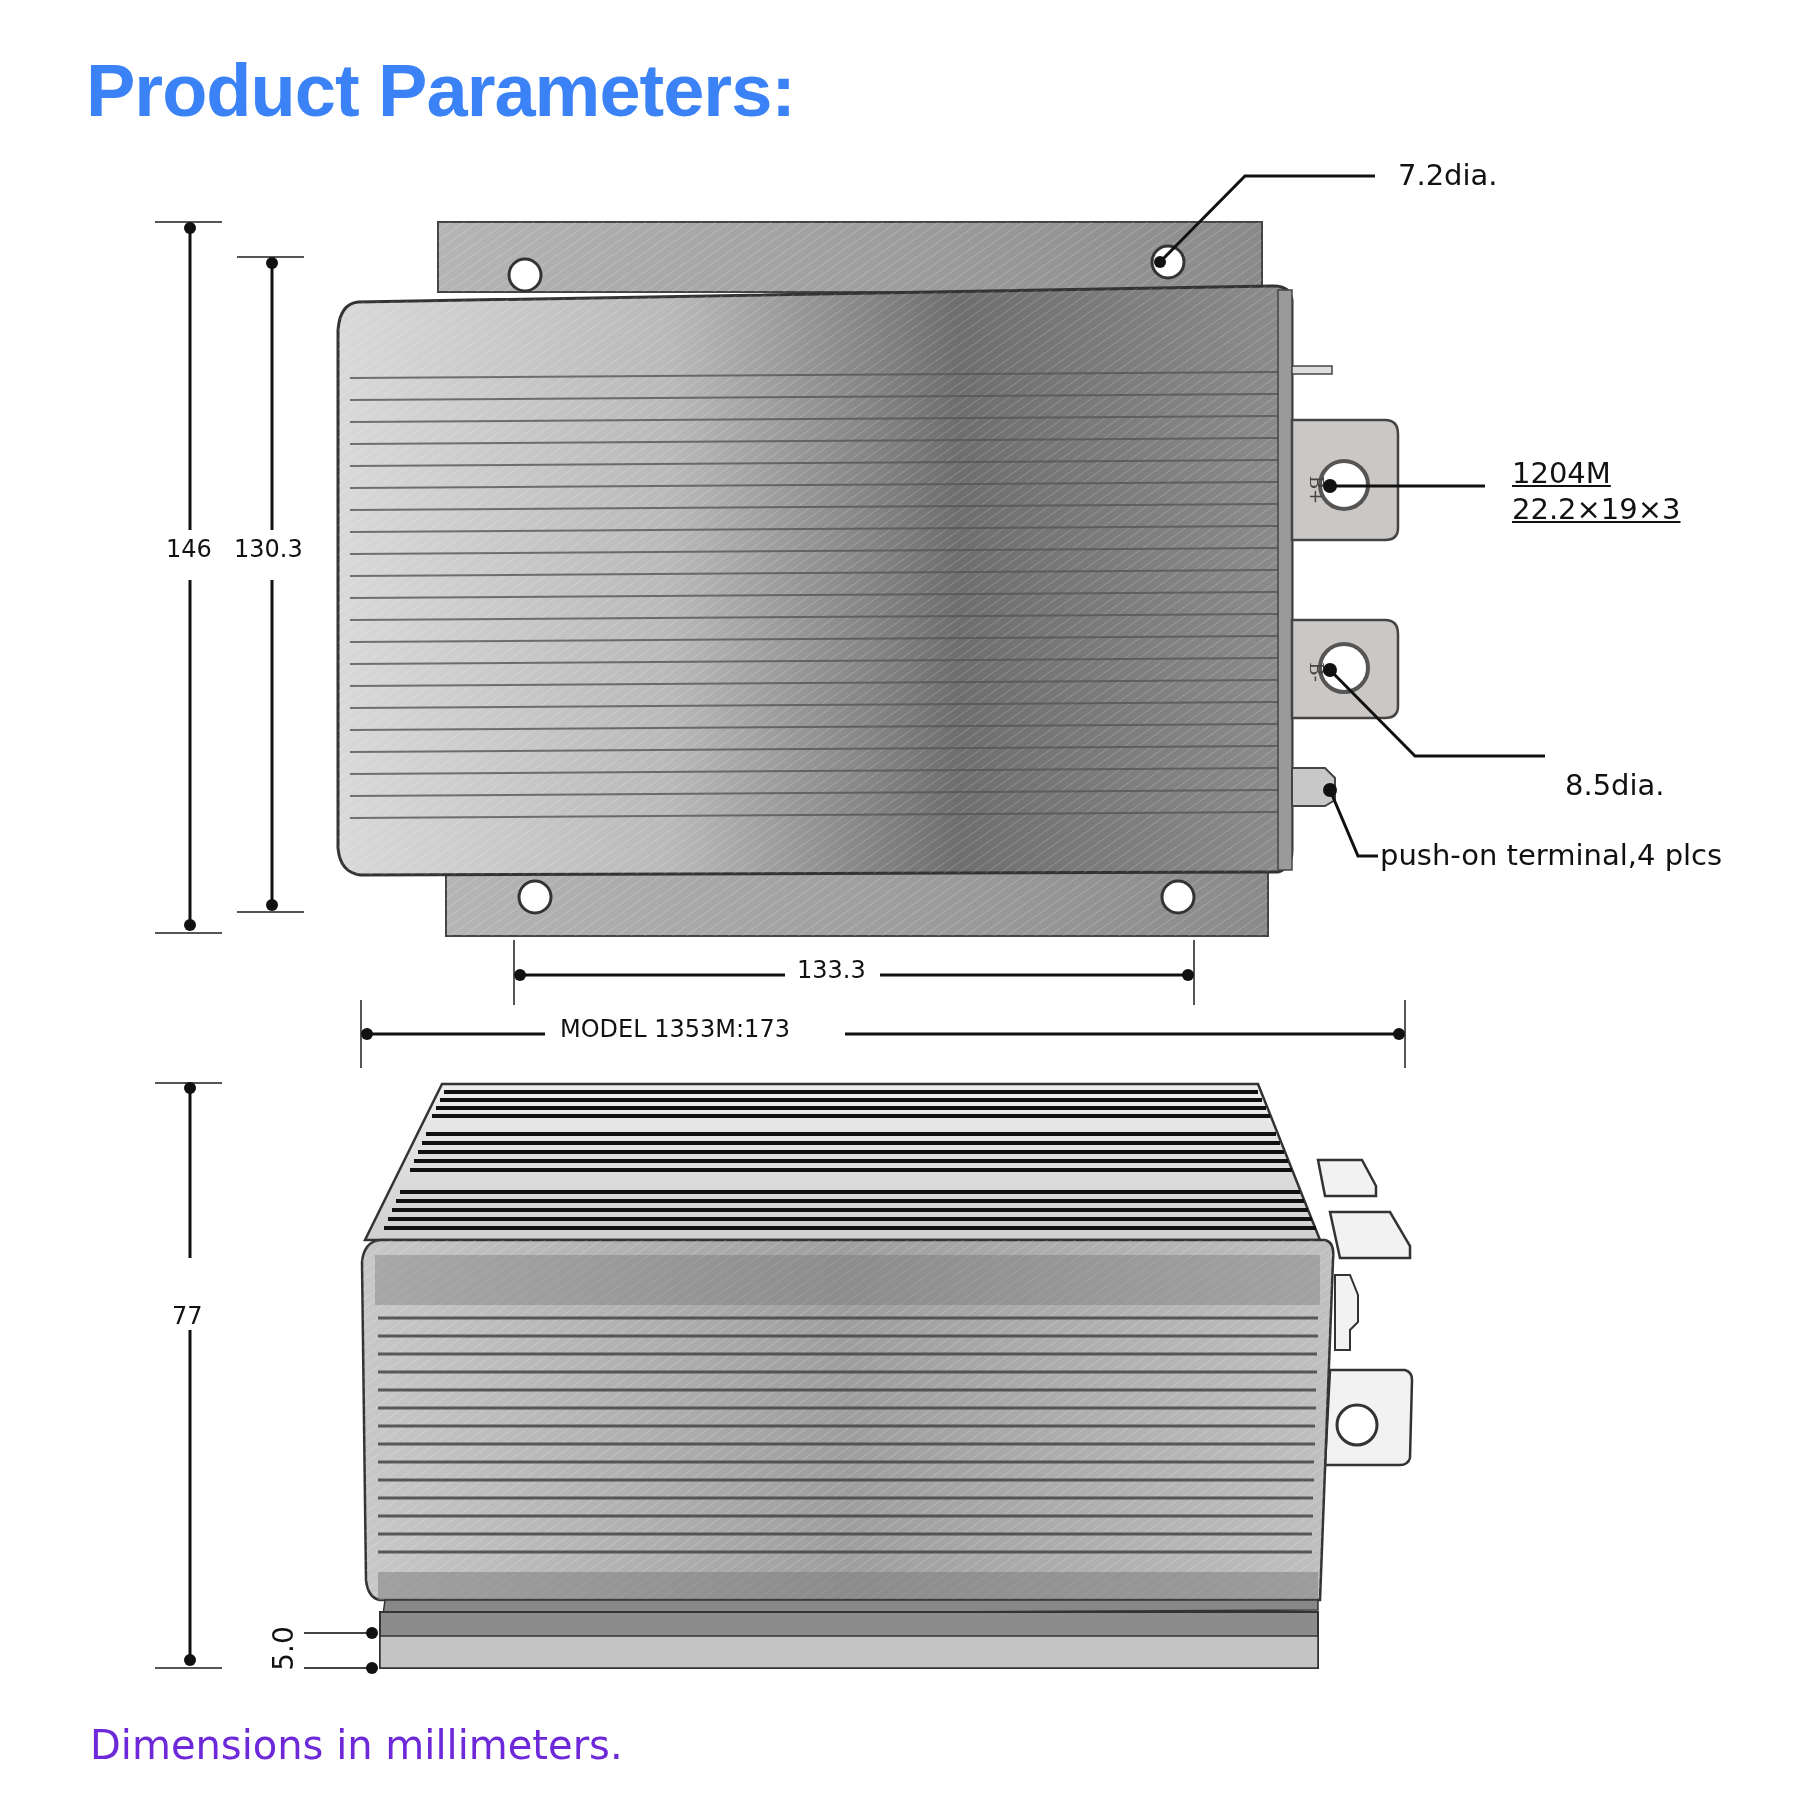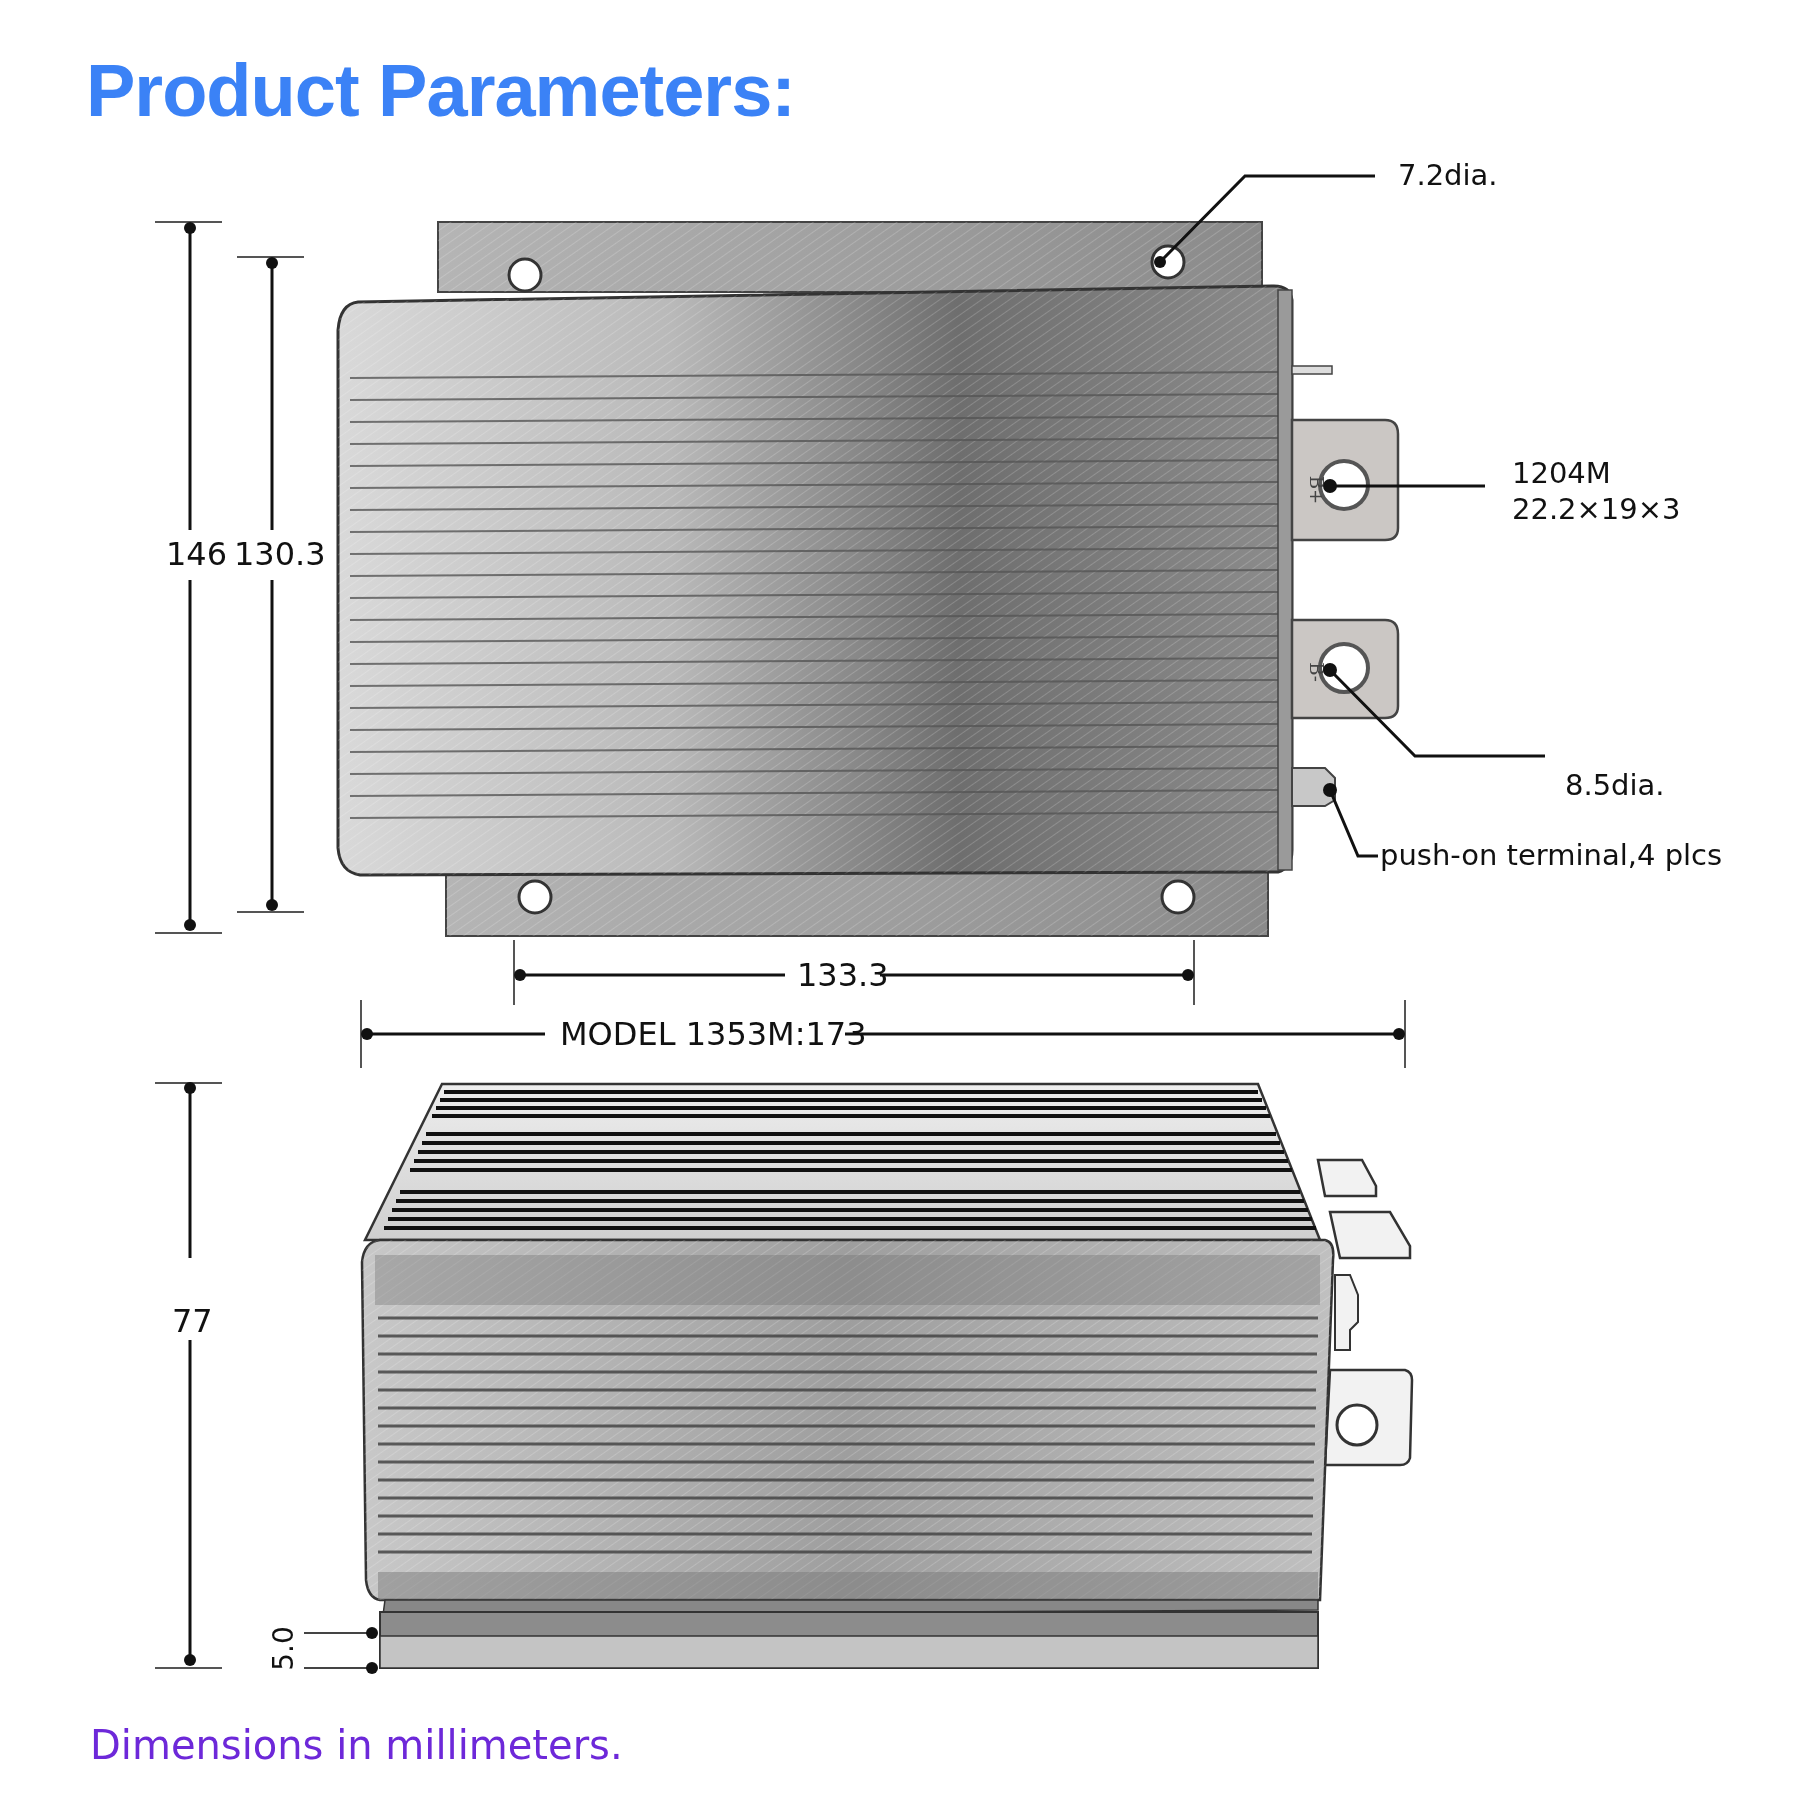--- a/index.html
+++ b/index.html
@@ -1,20 +1,20 @@
 <!DOCTYPE html>
 <html><head>
 <meta charset="utf-8">
 <style>
   html,body{margin:0;padding:0;background:#ffffff;}
   body{width:1800px;height:1800px;position:relative;overflow:hidden;font-family:"DejaVu Sans",sans-serif;color:#111;}
   .title{position:absolute;left:86px;top:48px;font-family:"Liberation Sans",sans-serif;font-weight:bold;font-size:74px;color:#3b82f6;letter-spacing:-1px;}
   .footer{position:absolute;left:90px;top:1722px;font-family:"DejaVu Sans",sans-serif;font-size:40px;color:#6d28d9;}
-  .lbl{position:absolute;font-family:"DejaVu Sans",sans-serif;font-size:32px;color:#111;white-space:nowrap;background:#fff;}
-  .lbl2{position:absolute;font-family:"DejaVu Sans",sans-serif;font-size:28px;color:#111;white-space:nowrap;line-height:36px;}
+  .lbl{position:absolute;font-family:"DejaVu Sans",sans-serif;font-size:24px;color:#111;white-space:nowrap;background:#fff;}
+  .lbl2{position:absolute;font-family:"DejaVu Sans",sans-serif;font-size:28px;color:#111;white-space:nowrap;line-height:36px;text-decoration:underline;}
   svg{position:absolute;left:0;top:0;}
   .rot{position:absolute;transform:rotate(-90deg);transform-origin:center;font-size:28px;font-family:"DejaVu Sans",sans-serif;white-space:nowrap;}
 </style>
 </head>
 <body>
 
 <div class="title">Product Parameters:</div>
 
 <svg width="1800" height="1800" viewBox="0 0 1800 1800">
   <defs>

